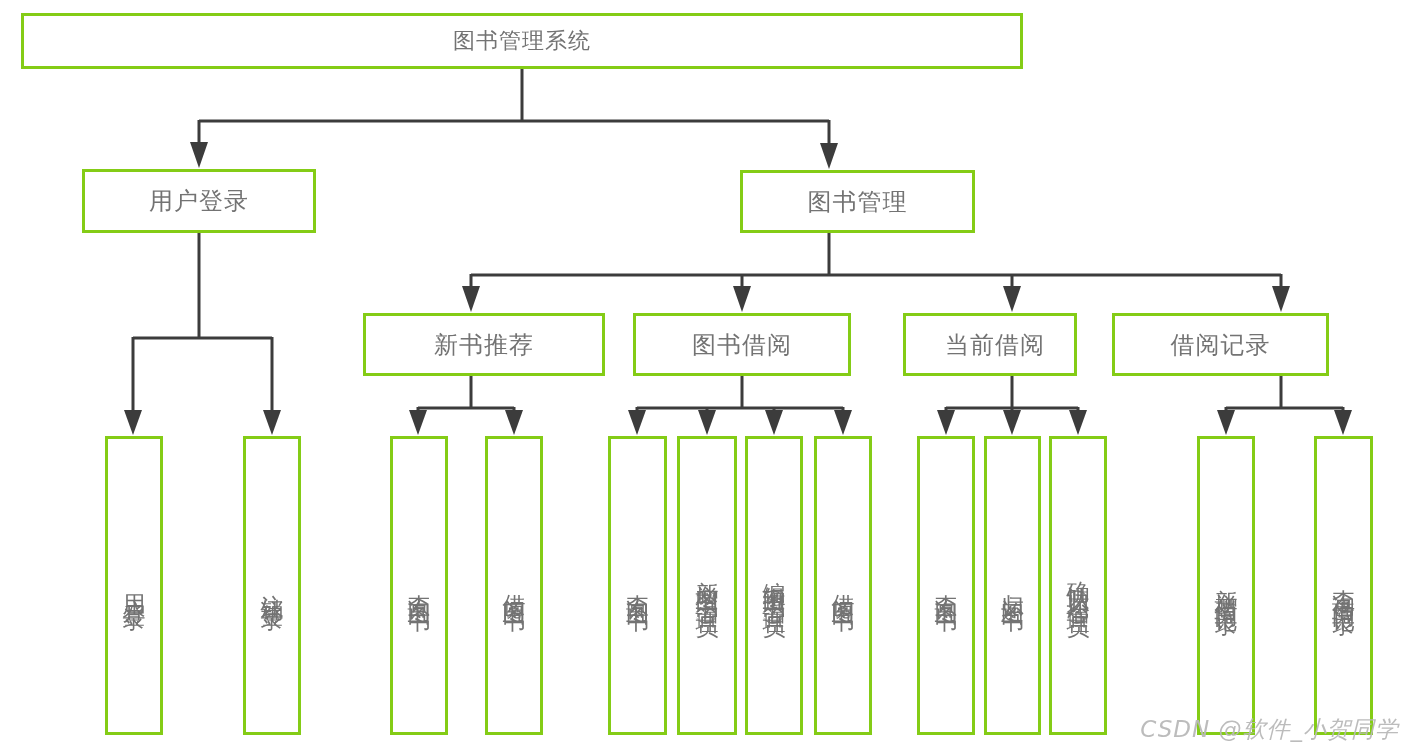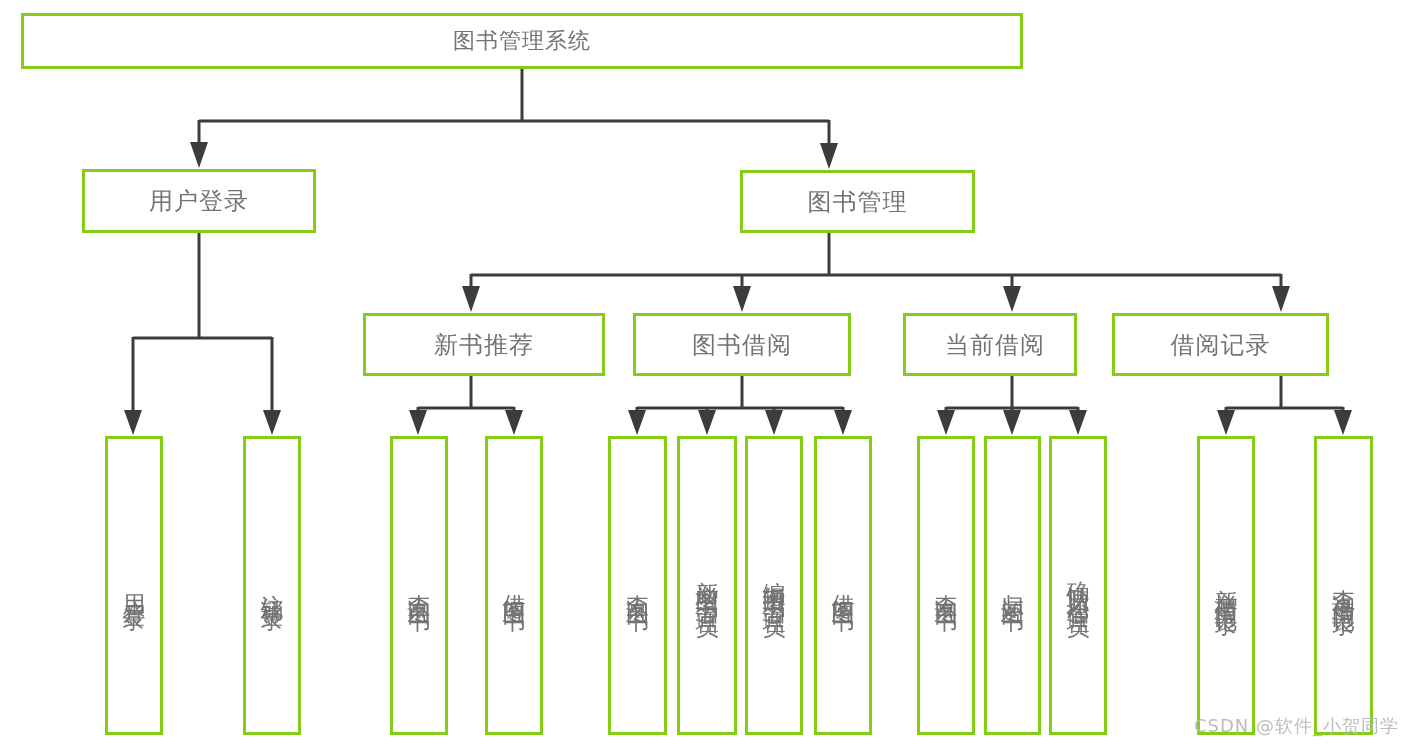--- a/index.html
+++ b/index.html
@@ -40,25 +40,26 @@
     writing-mode: vertical-lr;
     text-orientation: mixed;
     font-size: 23px;
     letter-spacing: 5px;
     line-height: 1;
   }
   #watermark {
     position: absolute;
     right: 6px;
     top: 714px;
-    font-size: 18px;
+    font-size: 23px;
     color: rgba(184, 184, 184, 0.95);
     z-index: 3;
     letter-spacing: 1px;
     white-space: nowrap;
+    font-style: italic;
   }
 </style>
 </head>
 <body>
 
 <div id="canvas">
 
   <svg id="wires" viewBox="0 0 1405 747" xmlns="http://www.w3.org/2000/svg" aria-hidden="true">
     <g stroke="#3c3c3c" stroke-width="3" fill="none">
 

